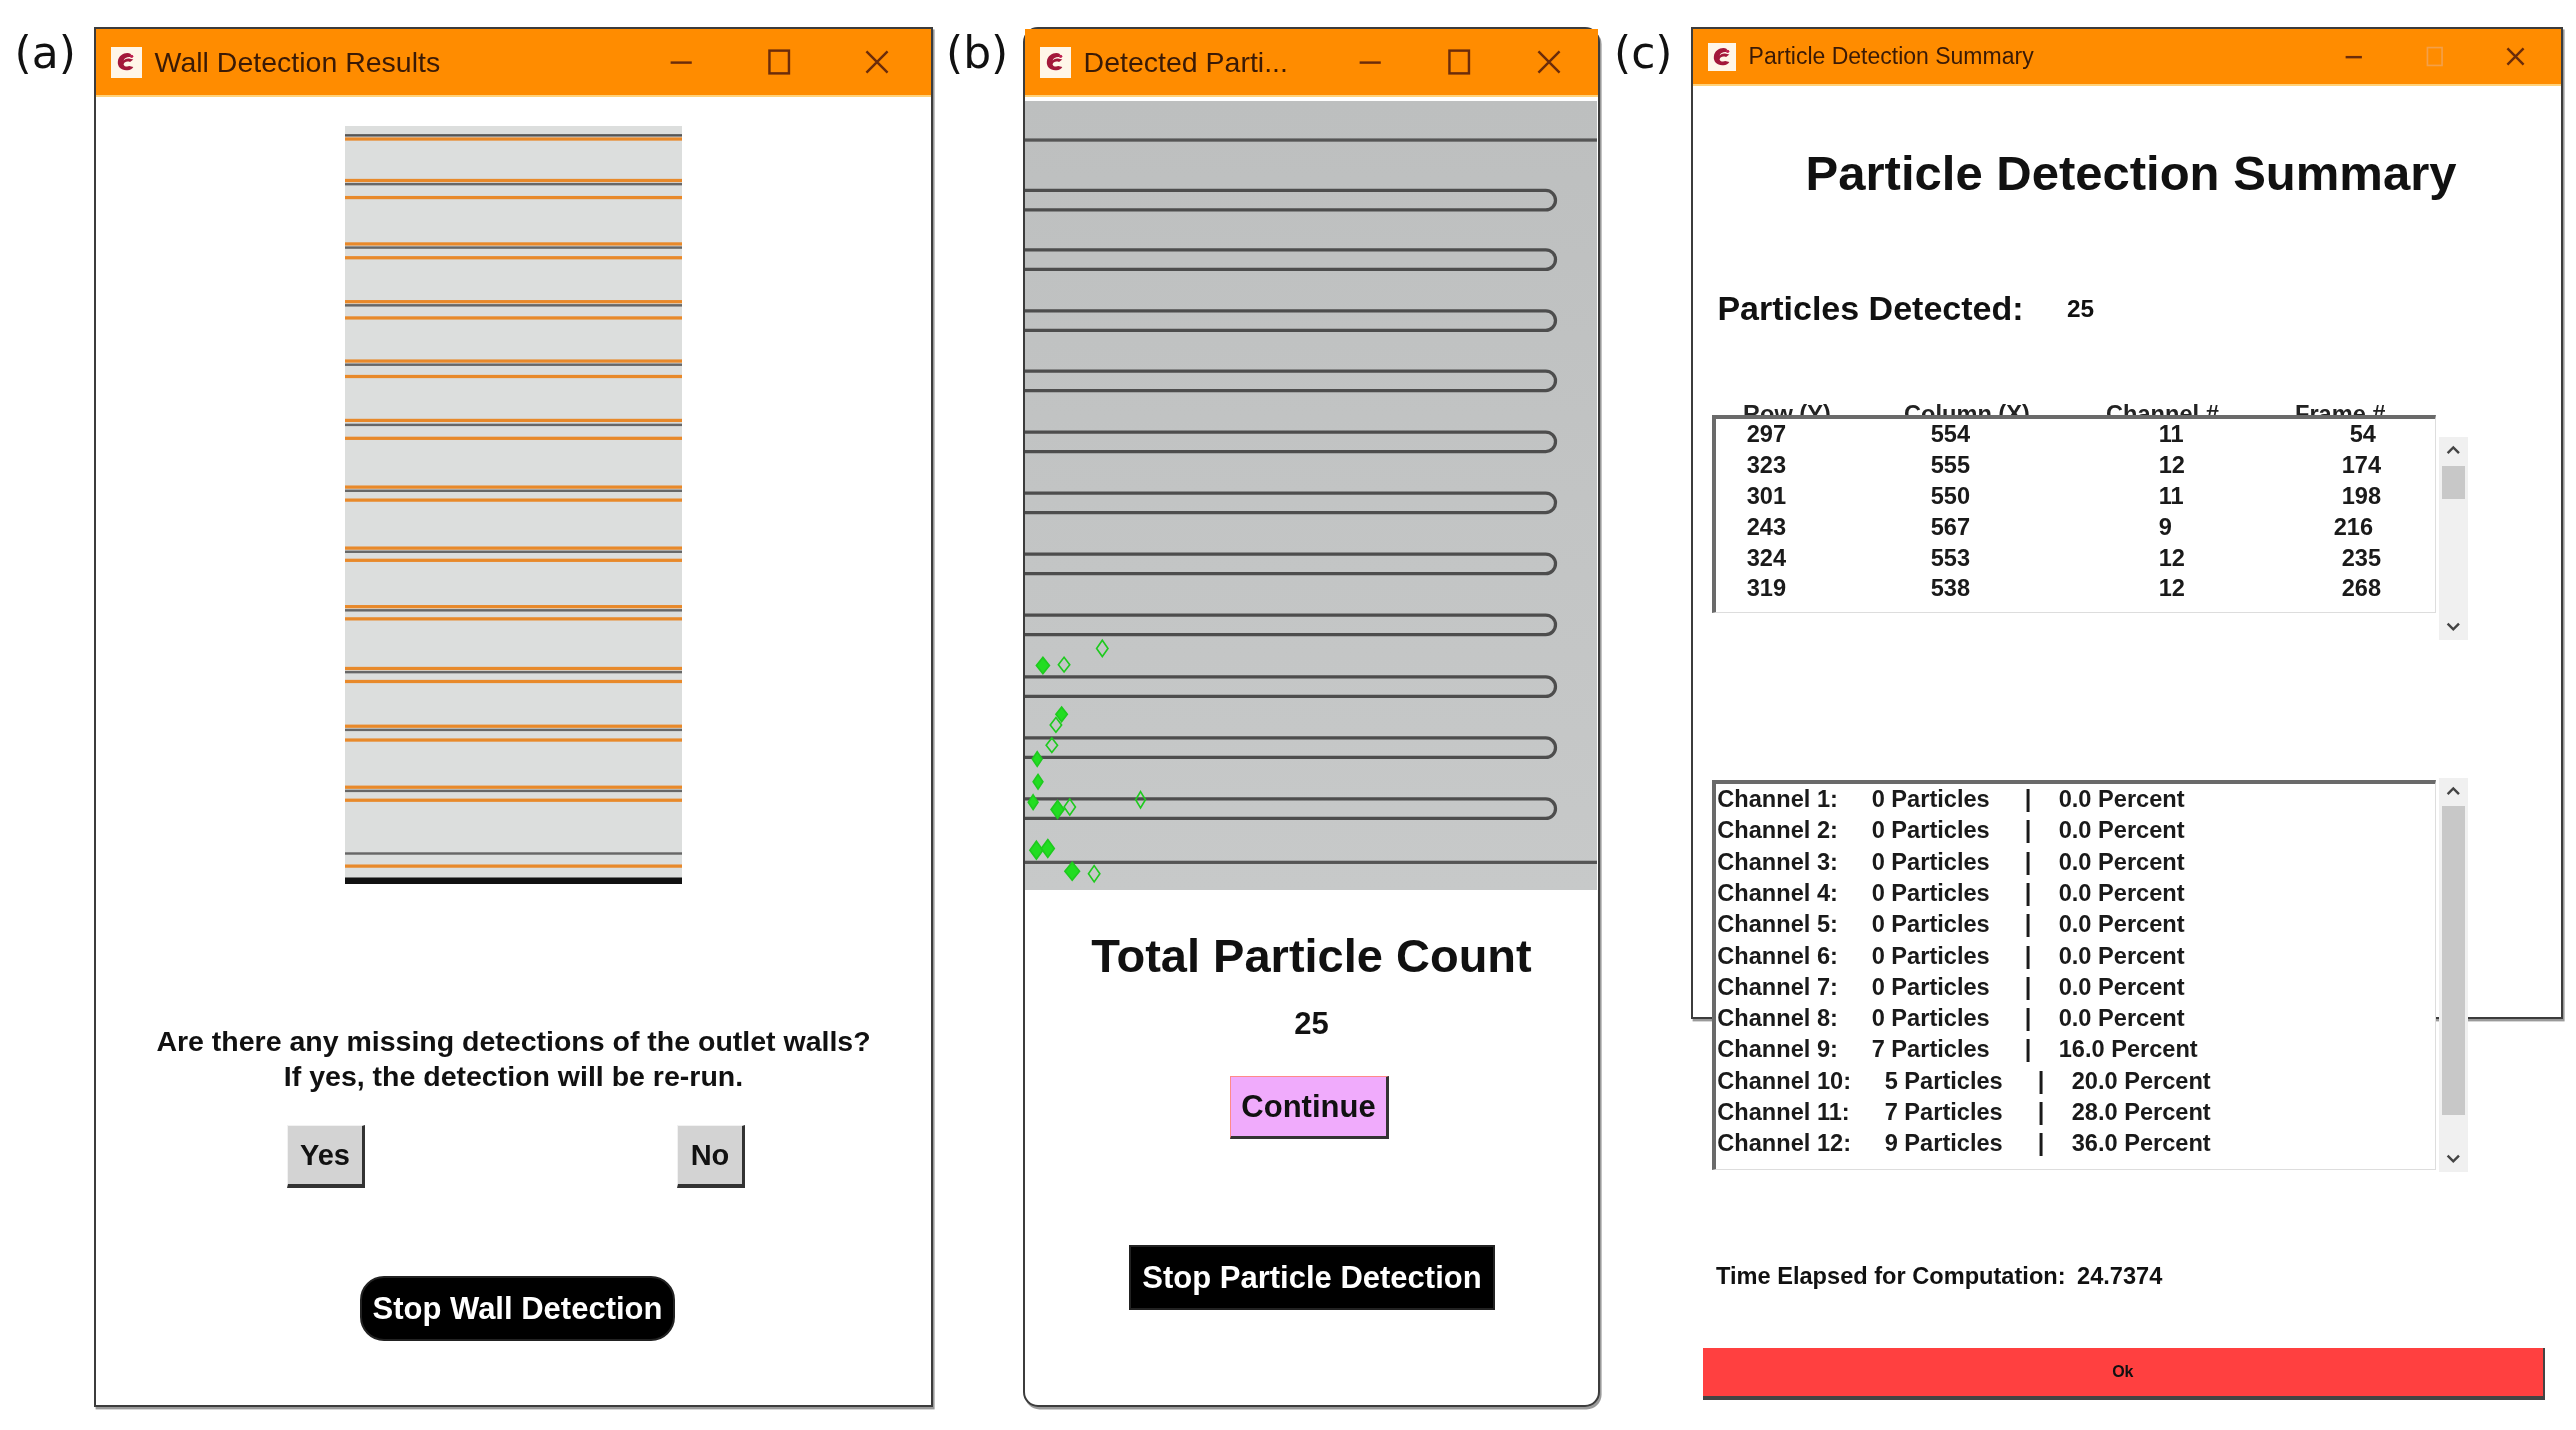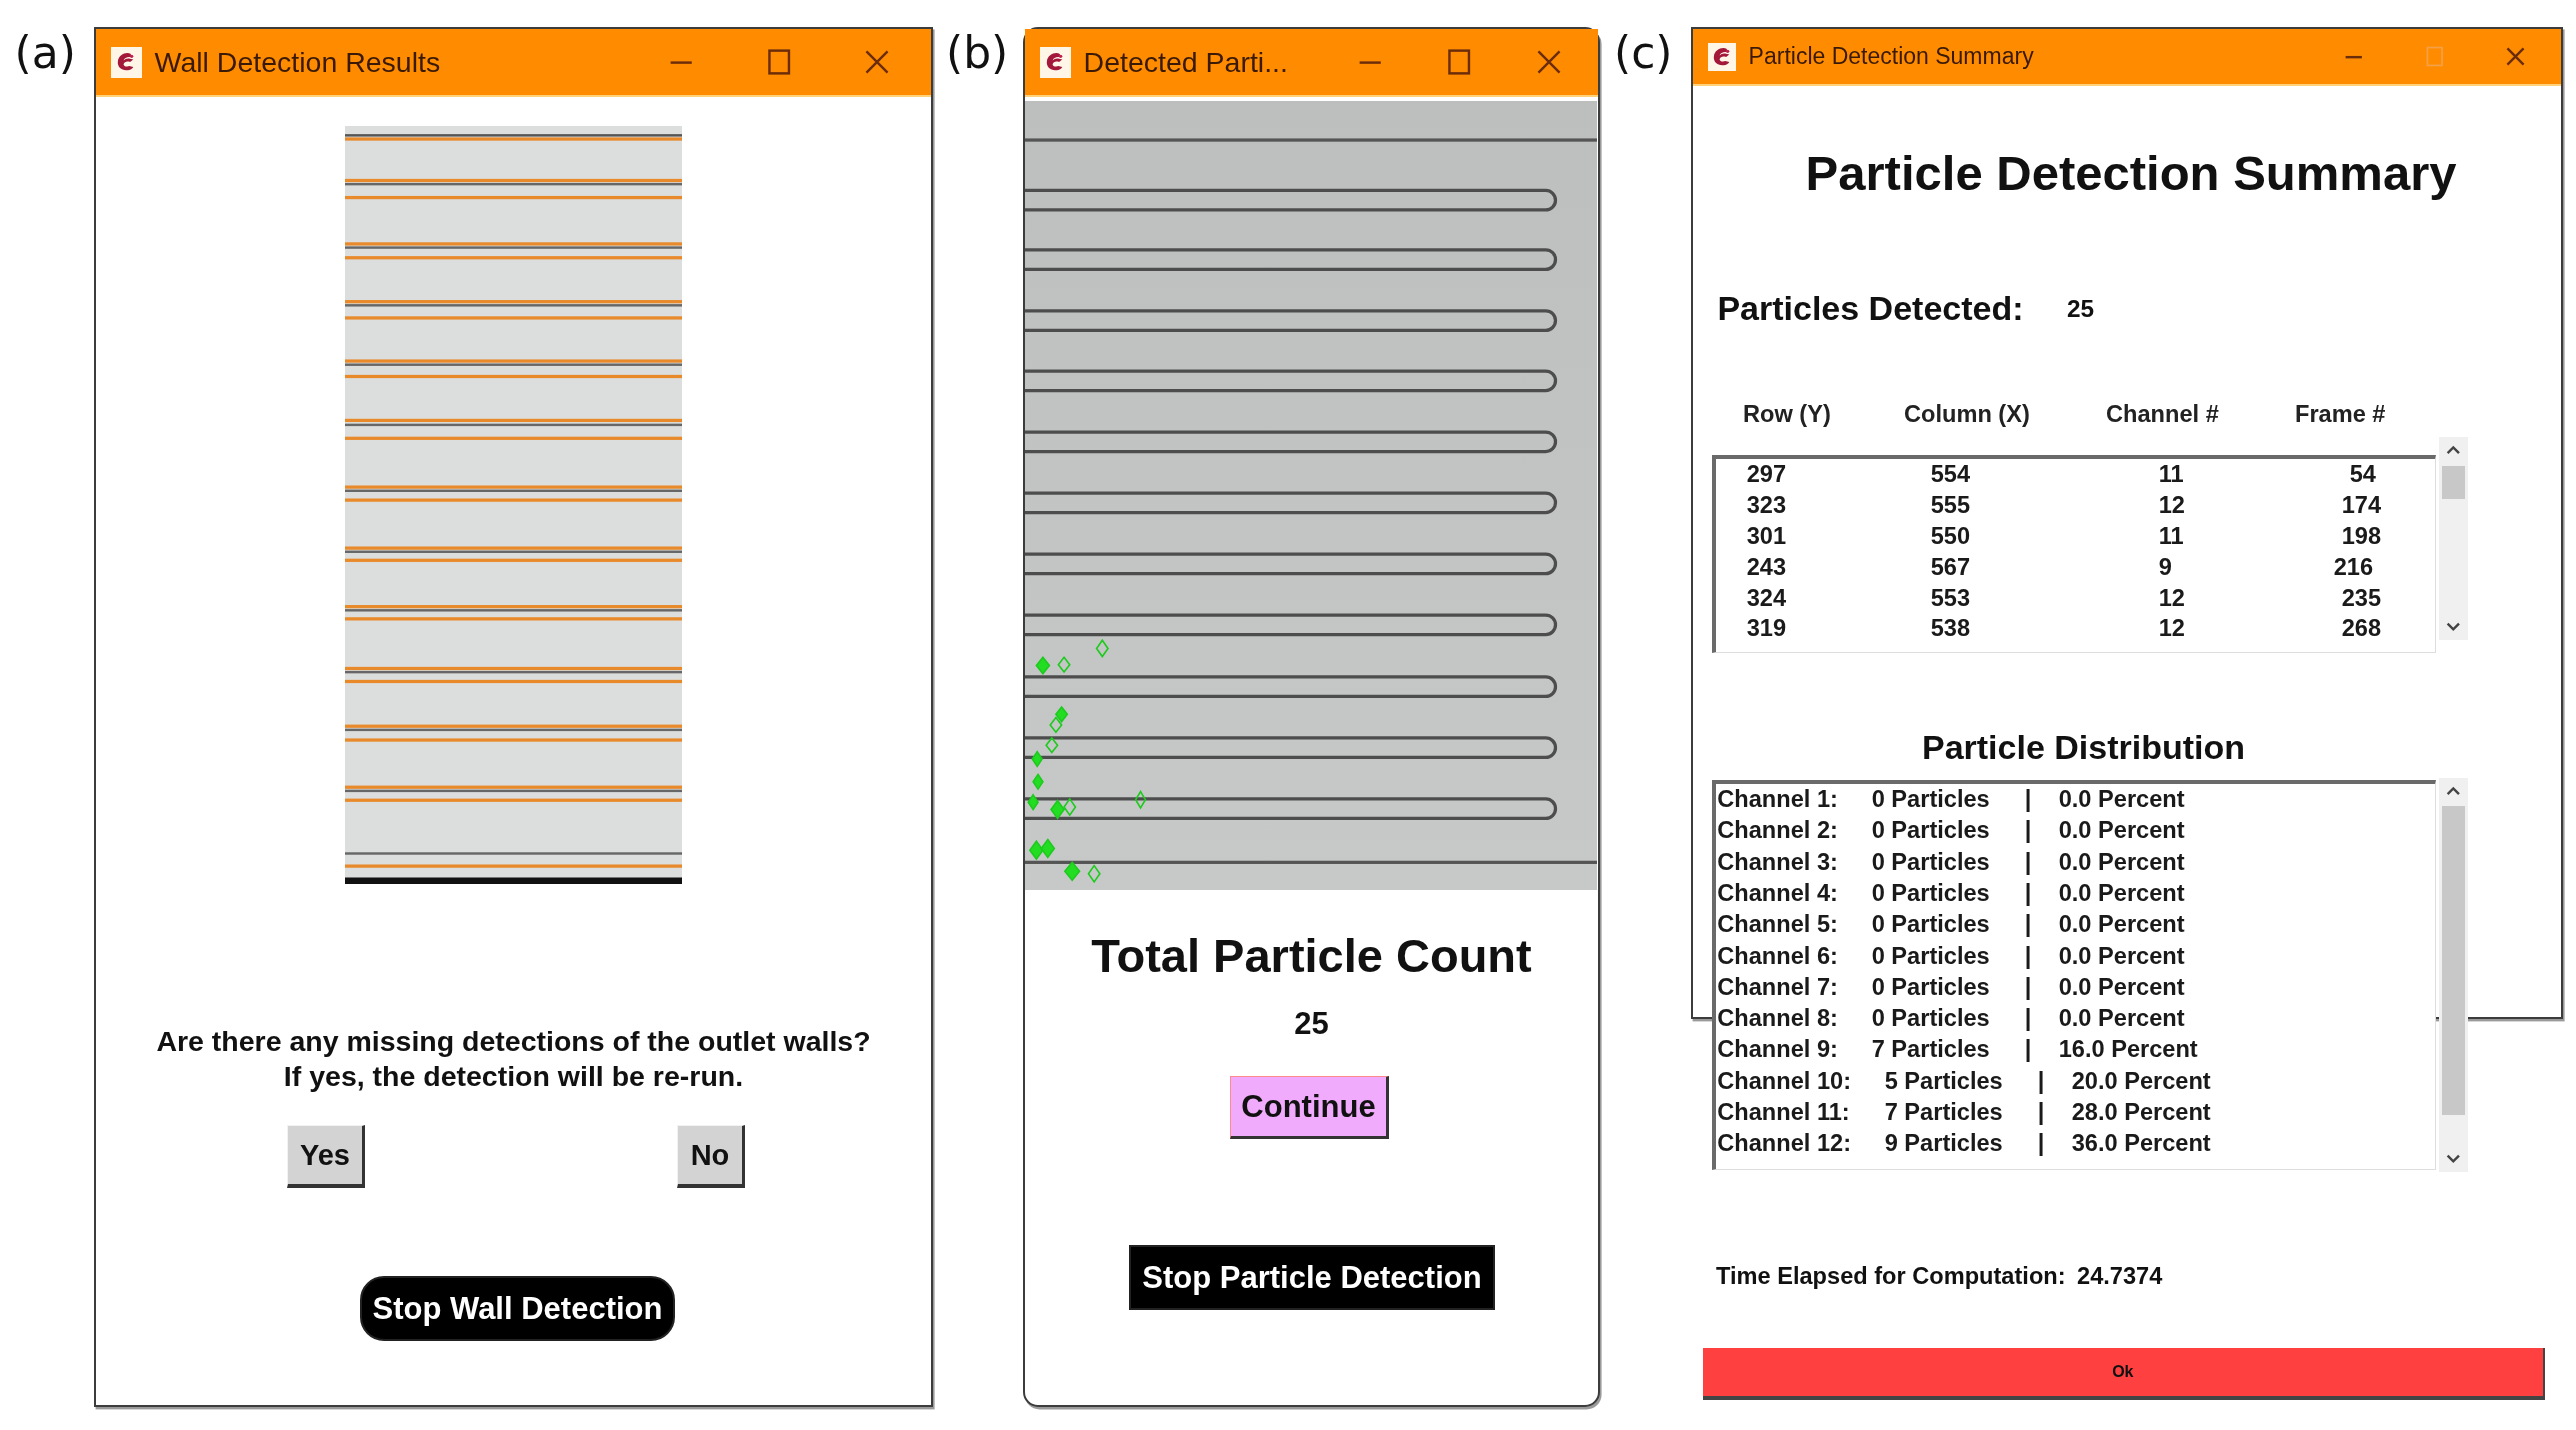--- a/index.html
+++ b/index.html
@@ -241,21 +241,21 @@
   <div class="abs center-text" style="top:116px;font-size:49px;font-weight:bold;padding-left:8.1px;">Particle Detection Summary</div>
 
   <div class="abs" style="left:24.4px;top:260px;font-size:34px;font-weight:bold;">Particles Detected:</div>
   <div class="abs" style="left:374px;top:266px;font-size:24.4px;font-weight:bold;">25</div>
 
   <div class="th" style="left:50px;top:372px;">Row (Y)</div>
   <div class="th" style="left:211px;top:372px;">Column (X)</div>
   <div class="th" style="left:413px;top:372px;">Channel #</div>
   <div class="th" style="left:602px;top:372px;">Frame #</div>
 
-  <div class="listbox" style="left:18.7px;top:426px;width:724px;height:198px;">
+  <div class="listbox" style="left:18.7px;top:386px;width:724px;height:198px;">
     <div class="row" style="top:0px;">
       <span style="left:31px;">297</span>
       <span style="left:215px;">554</span>
       <span style="left:443px;">11</span>
       <span style="left:634px;">54</span>
     </div>
     <div class="row" style="top:31px;">
       <span style="left:31px;">323</span>
       <span style="left:215px;">555</span>
       <span style="left:443px;">12</span>
@@ -293,21 +293,20 @@
         </svg>
     </div>
     <div class="scroll-thumb" style="top:29px;height:33px;"></div>
     <div class="scroll-arrow" style="bottom:0;">
       <svg width="14.6" height="9.8" viewBox="0 0 18 12">
           <path d="M2 2L9 9L16 2" fill="none" stroke="#444" stroke-width="3"></path>
         </svg>
     </div>
   </div>
 
-  <div class="abs" style="left:0;width:781px;text-align:center;top:699px;font-size:34px;font-weight:bold;">Particle Distribution</div>
 
   <div class="listbox" style="left:18.7px;top:751px;width:724px;height:390px;">
     <div class="drow" style="top:0px;">
         <span style="left:1.6px;">Channel 1:</span>
         <span style="left:156px;">0 Particles</span>
         <span style="left:309px;">|</span>
         <span style="left:343px;">0.0 Percent</span>
       </div>
     <div class="drow" style="top:31px;">
         <span style="left:1.6px;">Channel 2:</span>

